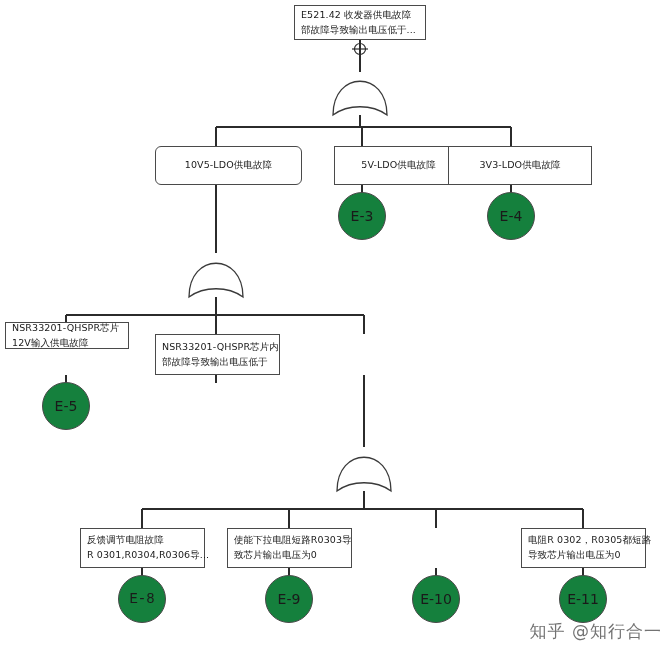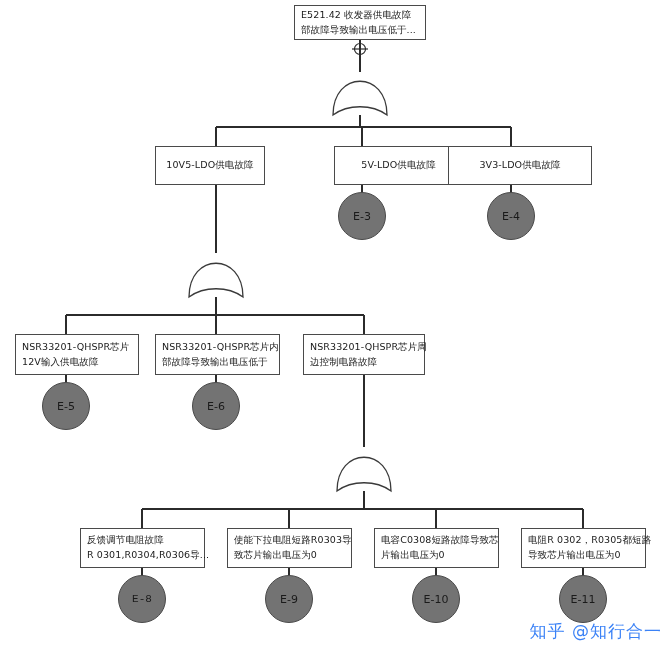--- a/index.html
+++ b/index.html
@@ -53,33 +53,33 @@
     text-align: left;
   }
   .box-line {
     white-space: nowrap;
   }
   .event-circle {
     position: absolute;
     box-sizing: border-box;
     border: 1px solid #4a4a4a;
     border-radius: 50%;
-    background: #737373;
+    background: #15803d;
     display: flex;
     align-items: center;
     justify-content: center;
-    font-size: 11px;
+    font-size: 14px;
     color: #1a1a1a;
   }
   .watermark {
     position: absolute;
     right: 14px;
     bottom: 12px;
     font-size: 17px;
-    color: #3b82f6;
+    color: #737373;
     letter-spacing: 1px;
     white-space: nowrap;
     user-select: none;
   }
 </style>
 </head>
 <body>
 
 <div id="canvas">
 
@@ -144,77 +144,66 @@
       <line x1="352" y1="49" x2="368" y2="49"></line>
       <line x1="360" y1="41" x2="360" y2="57"></line>
     </g>
   </svg>
 
   <div class="node-box left-text" style="left:294px; top:5px; width:132px; height:35px;">
     <span class="box-line">E521.42 收发器供电故障</span>
     <span class="box-line">部故障导致输出电压低于...</span>
   </div>
 
-  <div class="node-box center-text" style="left:155px; top:146px; width:110px; height:39px;">
+  <div class="node-box center-text" style="left:155px; top:146px; width:147px; height:39px;border-radius:6px;">
     <span class="box-line">10V5-LDO供电故障</span>
   </div>
 
   <div class="node-box center-text" style="left:298px; top:146px; width:129px; height:39px;margin-left:36px;">
     <span class="box-line">5V-LDO供电故障</span>
   </div>
 
   <div class="node-box center-text" style="left:448px; top:146px; width:144px; height:39px;">
     <span class="box-line">3V3-LDO供电故障</span>
   </div>
 
   <div class="event-circle" style="left:338px; top:192px; width:48px; height:48px;">
     <span>E-3</span>
   </div>
 
   <div class="event-circle" style="left:487px; top:192px; width:48px; height:48px;text-align:right;">
     <span>E-4</span>
   </div>
 
-  <div class="node-box left-text" style="left:5px; top:334px; width:124px; height:41px;margin-left:10px;">
+  <div class="node-box left-text" style="left:5px; top:322px; width:124px; height:27px;">
     <span class="box-line">NSR33201-QHSPR芯片</span>
     <span class="box-line">12V输入供电故障</span>
   </div>
 
   <div class="node-box left-text" style="left:155px; top:334px; width:125px; height:41px;">
     <span class="box-line">NSR33201-QHSPR芯片内</span>
     <span class="box-line">部故障导致输出电压低于</span>
   </div>
 
-  <div class="node-box left-text" style="left:303px; top:334px; width:122px; height:41px;">
-    <span class="box-line">NSR33201-QHSPR芯片周</span>
-    <span class="box-line">边控制电路故障</span>
-  </div>
 
   <div class="event-circle" style="left:42px; top:382px; width:48px; height:48px;">
     <span>E-5</span>
   </div>
 
-  <div class="event-circle" style="left:192px; top:382px; width:48px; height:48px;">
-    <span>E-6</span>
-  </div>
 
   <div class="node-box left-text" style="left:80px; top:528px; width:125px; height:40px;">
     <span class="box-line">反馈调节电阻故障</span>
     <span class="box-line">R 0301,R0304,R0306导...</span>
   </div>
 
   <div class="node-box left-text" style="left:227px; top:528px; width:125px; height:40px;">
     <span class="box-line">使能下拉电阻短路R0303导</span>
     <span class="box-line">致芯片输出电压为0</span>
   </div>
 
-  <div class="node-box left-text" style="left:374px; top:528px; width:125px; height:40px;">
-    <span class="box-line">电容C0308短路故障导致芯</span>
-    <span class="box-line">片输出电压为0</span>
-  </div>
 
   <div class="node-box left-text" style="left:521px; top:528px; width:125px; height:40px;">
     <span class="box-line">电阻R 0302，R0305都短路</span>
     <span class="box-line">导致芯片输出电压为0</span>
   </div>
 
   <div class="event-circle" style="left:118px; top:575px; width:48px; height:48px;font-family:Liberation Mono, monospace;">
     <span>E-8</span>
   </div>
 

